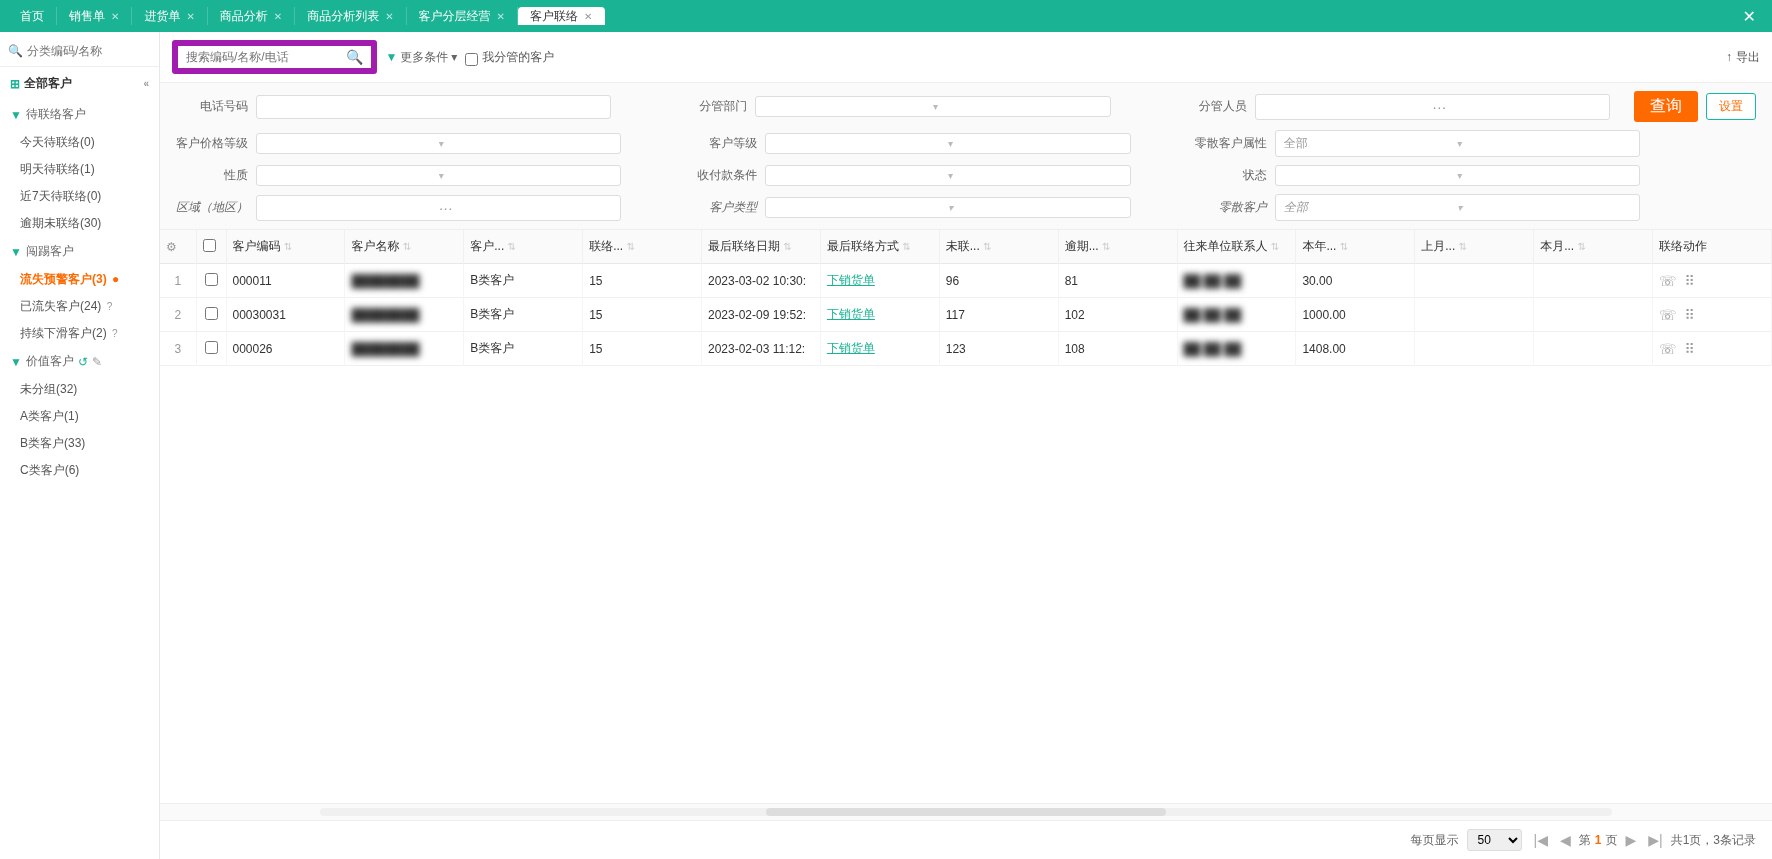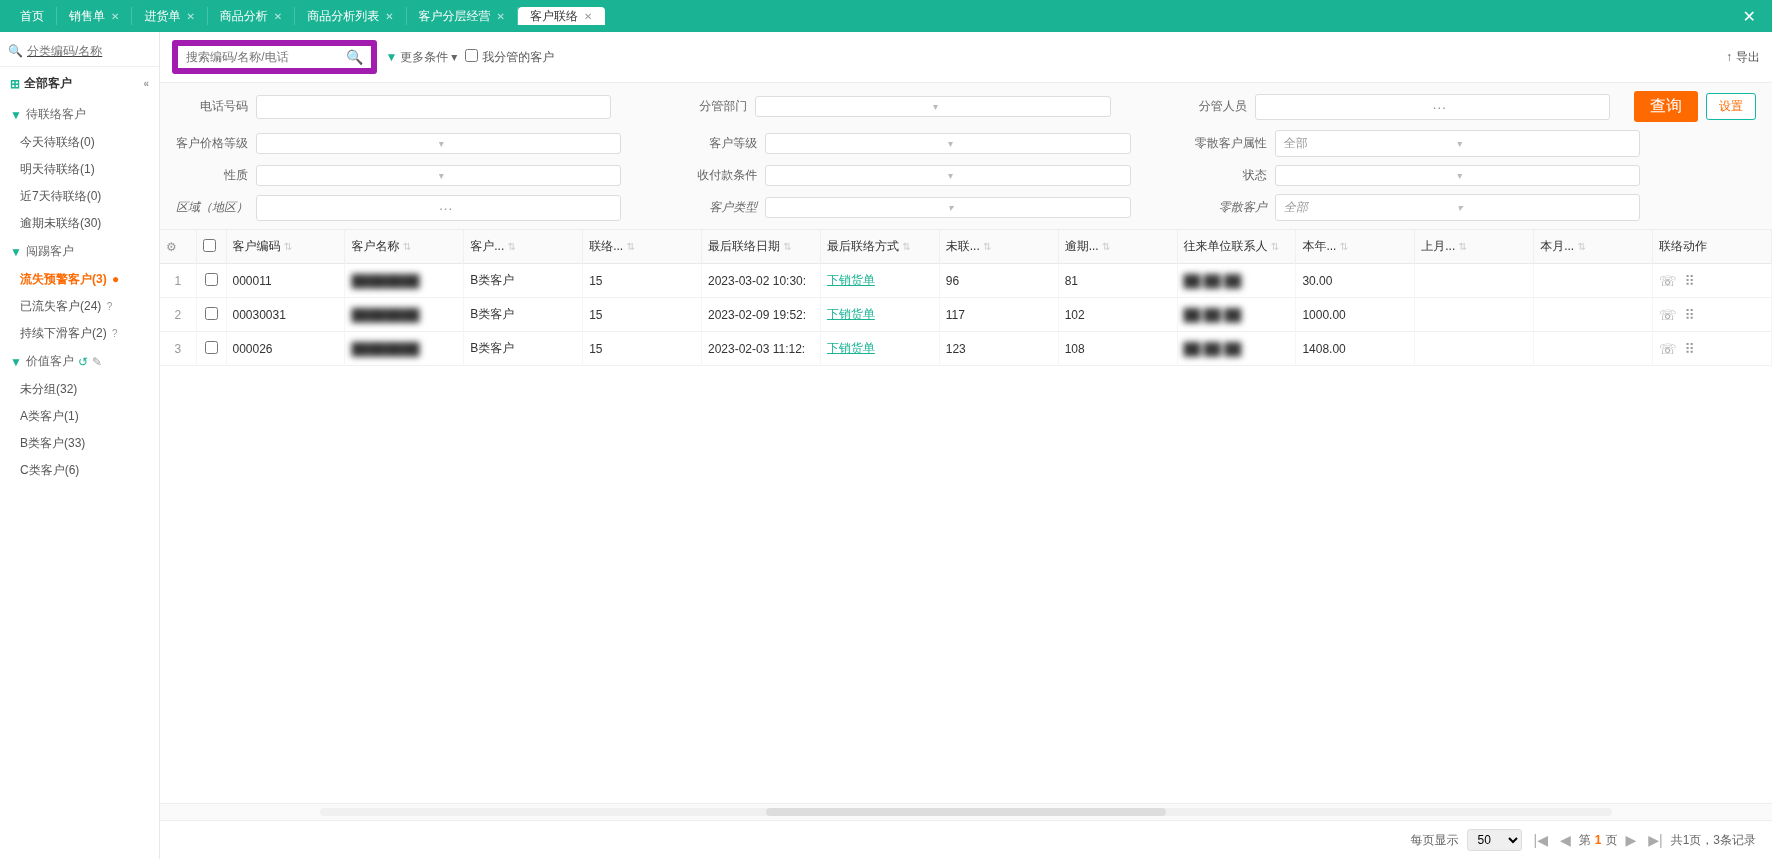--- a/index.html
+++ b/index.html
@@ -59,21 +59,20 @@
       padding: 4px 8px 8px;
       border-bottom: 1px solid #eee;
     }
     .sidebar-search input {
       border: none;
       outline: none;
       font-size: 12px;
       color: #404040;
       flex: 1;
       width: 100%;
-      text-decoration: underline;
     }
     .sidebar-search-icon { color: #ccc; margin-right: 4px; }
     .sidebar-header {
       display: flex;
       align-items: center;
       padding: 8px 10px;
       font-weight: bold;
       color: #333;
       font-size: 13px;
       cursor: pointer;
@@ -144,21 +143,21 @@
       display: flex;
       align-items: center;
       color: #666;
       cursor: pointer;
       gap: 3px;
       font-size: 12px;
     }
     .filter-icon { color: #1ab394; }
     .my-customers-check {
       display: flex;
-      align-items: flex-start;
+      align-items: flex-end;
       gap: 4px;
       color: #555;
       cursor: pointer;
     }
     .search-spacer { flex: 1; }
     .export-btn {
       display: flex;
       align-items: center;
       gap: 4px;
       color: #555;

